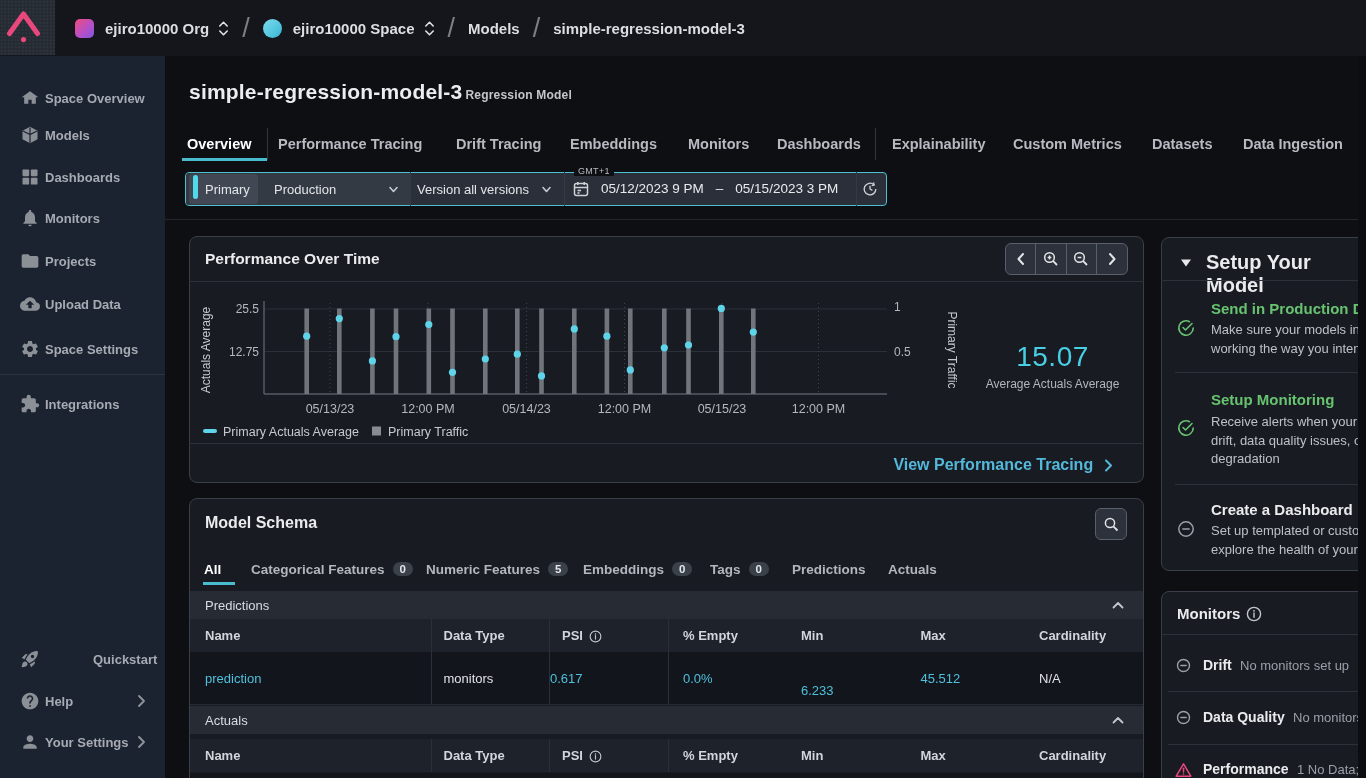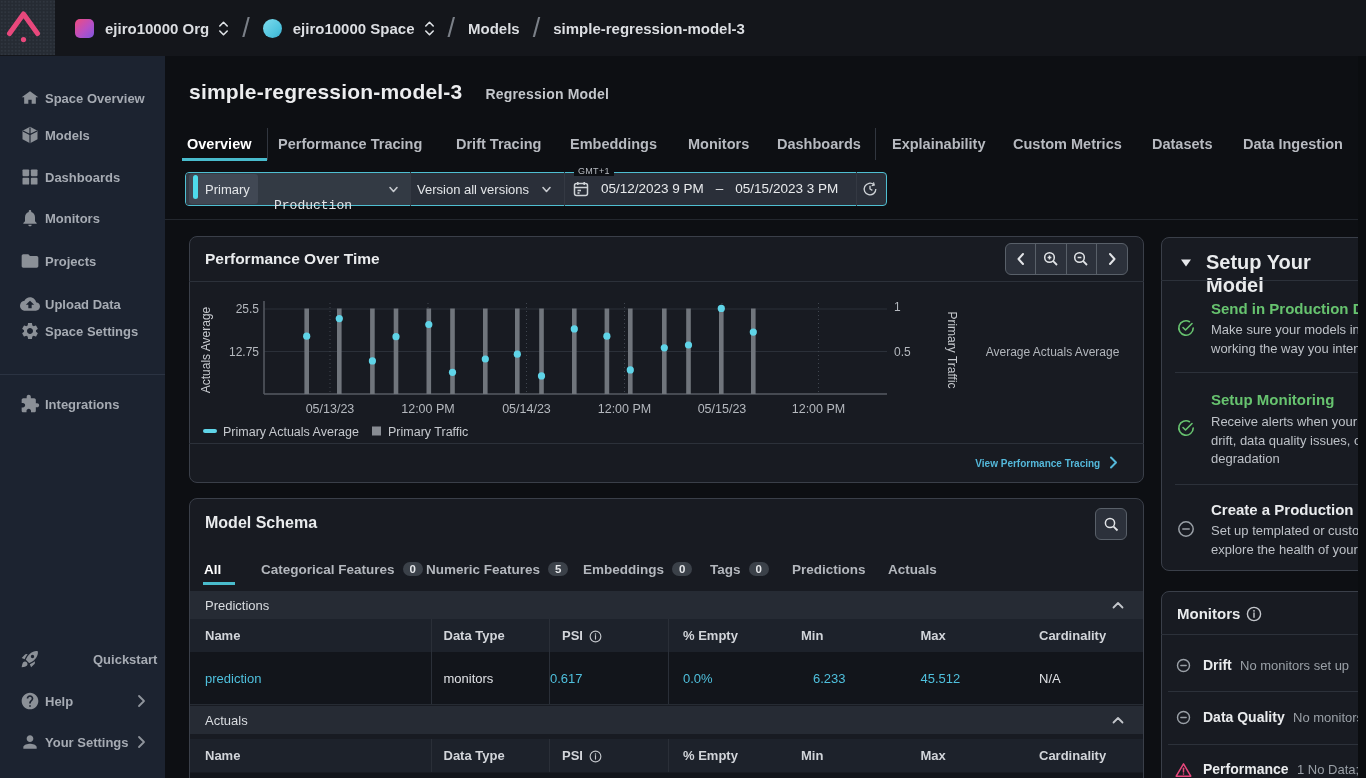--- a/index.html
+++ b/index.html
@@ -13,21 +13,21 @@
 .crumb { top:0; height:56px; display:flex; align-items:center; color:#dcdee2; font-size:15px; font-weight:700; }
 .slash { color:#7b8088; font-size:27px; font-weight:400; }
 
 #sidebar { left:0; top:56px; width:165px; height:722px; background:#1c2330; }
 .navitem { left:0; width:165px; height:42px; display:flex; align-items:center; color:#a6abb3; font-size:13px; font-weight:700; }
 .navitem svg { margin-left:20px; margin-right:5px; flex:none; }
 .navdiv { left:0; width:165px; height:1px; background:#2b3342; }
 .navchev { position:absolute; right:14px; color:#8f949c; }
 
 #ctitle { left:189px; top:80px; font-size:21px; font-weight:700; color:#ecedef; letter-spacing:0.2px; }
-#csub { font-size:14px; font-weight:700; color:#c3c6cb; margin-left:23px; }
+#csub { font-size:12px; font-weight:700; color:#c3c6cb; margin-left:3px; }
 .tab { top:127px; height:34px; display:flex; align-items:center; font-size:14.5px; font-weight:700; color:#b7bac0; }
 .tab.active { color:#fff; }
 #tabuline { left:182px; top:158px; width:85px; height:3px; background:#49bccd; }
 .tabsep { top:128px; width:1px; height:32px; background:#31363f; }
 #hdrline { left:165px; top:219px; width:1201px; height:1px; background:#23272e; }
 
 #fbar { left:185px; top:172px; width:702px; height:34px; border:1px solid #4fbfd2; border-radius:4px; background:#2a2f39; }
 #fseg { left:186px; top:173px; width:225px; height:32px; background:#333a44; border-radius:3px 0 0 3px; }
 #fchip { left:189px; top:174px; width:69px; height:30px; background:#414854; border-radius:3px; }
 #faccent { left:193px; top:175px; width:5px; height:24px; background:#4edbec; border-radius:2.5px; }
@@ -40,21 +40,21 @@
 
 #perfcard { left:189px; top:236px; width:955px; height:247px; }
 #perfhdrline { left:189px; top:281px; width:955px; height:1px; background:#2c313a; }
 #perffootline { left:189px; top:443px; width:955px; height:1px; background:#2c313a; }
 .btngroup { left:1005px; top:243px; width:123px; height:32px; border:1px solid #596069; border-radius:6px; background:#2c313b; display:flex; }
 .btncell { width:30.75px; height:30px; display:flex; align-items:center; justify-content:center; border-right:1px solid #596069; }
 .btncell:last-child { border-right:none; }
 #stat { left:980px; top:341px; width:145px; text-align:center; }
 #statnum { color:#49cfe4; font-size:28px; letter-spacing:0.5px; }
 #statlab { color:#b2b6bc; font-size:12px; margin-top:4px; }
-#viewlink { left:888px; top:456px; width:232px; text-align:right; color:#54b8da; font-size:10px; font-weight:700; }
+#viewlink { left:888px; top:456px; width:232px; text-align:center; color:#54b8da; font-size:16px; font-weight:700; }
 
 #schemacard { left:189px; top:498px; width:955px; height:300px; }
 #schsearch { left:1095px; top:508px; width:32px; height:32px; border:1px solid #596069; border-radius:6px; background:#2c313b; display:flex; align-items:center; justify-content:center; }
 .stab { top:554px; height:30px; display:flex; align-items:center; font-size:13.5px; font-weight:700; color:#b3b7bd; }
 .stab.active { color:#fff; }
 .sbadge { background:#3b4149; color:#e4e6e9; border-radius:9px; font-size:11.5px; font-weight:700; padding:1px 7px; margin-left:8px; }
 #stabuline { left:203px; top:582px; width:32px; height:2.5px; background:#49bccd; }
 .grouphdr { left:190px; width:953px; height:28px; background:#262b34; display:flex; align-items:center; color:#d9dce0; font-size:13px; font-weight:400; }
 .grouphdr span { margin-left:15px; }
 .gchev { position:absolute; right:19px; color:#c3c6cb; }
@@ -145,21 +145,21 @@
           <path d="M10 4H4c-1.1 0-2 .9-2 2v12c0 1.1.9 2 2 2h16c1.1 0 2-.9 2-2V8c0-1.1-.9-2-2-2h-8l-2-2z"></path>
         </svg>
         <span>Projects</span>
       </div>
       <div class="abs navitem" style="top:283px;">
         <svg width="20" height="20" viewBox="0 0 24 24" fill="#8b9097">
           <path d="M19.35 10.04C18.67 6.59 15.64 4 12 4 9.11 4 6.6 5.64 5.35 8.04 2.34 8.36 0 10.91 0 14c0 3.31 2.69 6 6 6h13c2.76 0 5-2.24 5-5 0-2.64-2.05-4.78-4.65-4.96zM14 13v4h-4v-4H7l5-5 5 5h-3z"></path>
         </svg>
         <span>Upload Data</span>
       </div>
-      <div class="abs navitem" style="top:310px;">
+      <div class="abs navitem" style="top:328px;">
         <svg width="20" height="20" viewBox="0 0 24 24" fill="#8b9097">
           <path d="M19.14 12.94c.04-.3.06-.61.06-.94 0-.32-.02-.64-.07-.94l2.03-1.58c.18-.14.23-.41.12-.61l-1.92-3.32c-.12-.22-.37-.29-.59-.22l-2.39.96c-.5-.38-1.03-.7-1.62-.94l-.36-2.54c-.04-.24-.24-.41-.48-.41h-3.84c-.24 0-.43.17-.47.41l-.36 2.54c-.59.24-1.13.57-1.62.94l-2.39-.96c-.22-.08-.47 0-.59.22L2.74 8.87c-.12.21-.08.47.12.61l2.03 1.58c-.05.3-.09.63-.09.94s.02.64.07.94l-2.03 1.58c-.18.14-.23.41-.12.61l1.92 3.32c.12.22.37.29.59.22l2.39-.96c.5.38 1.03.7 1.62.94l.36 2.54c.05.24.24.41.48.41h3.84c.24 0 .44-.17.47-.41l.36-2.54c.59-.24 1.13-.56 1.62-.94l2.39.96c.22.08.47 0 .59-.22l1.92-3.32c.12-.22.07-.47-.12-.61l-2.01-1.58zM12 15.6c-1.98 0-3.6-1.62-3.6-3.6s1.62-3.6 3.6-3.6 3.6 1.62 3.6 3.6-1.62 3.6-3.6 3.6z"></path>
         </svg>
         <span>Space Settings</span>
       </div>
       <div class="abs navitem" style="top:383px;">
         <svg width="20" height="20" viewBox="0 0 24 24" fill="#8b9097">
           <path d="M20.5 11H19V7c0-1.1-.9-2-2-2h-4V3.5C13 2.12 11.88 1 10.5 1S8 2.12 8 3.5V5H4c-1.1 0-1.99.9-1.99 2v3.8H3.5c1.49 0 2.7 1.21 2.7 2.7s-1.21 2.7-2.7 2.7H2V20c0 1.1.9 2 2 2h3.8v-1.5c0-1.49 1.21-2.7 2.7-2.7 1.49 0 2.7 1.21 2.7 2.7V22H17c1.1 0 2-.9 2-2v-4h1.5c1.38 0 2.5-1.12 2.5-2.5S21.88 11 20.5 11z"></path>
         </svg>
         <span>Integrations</span>
@@ -208,21 +208,21 @@
   <div class="abs tabsep" style="left:267px;"></div>
   <div class="abs tabsep" style="left:875px;"></div>
   <div class="abs" id="hdrline"></div>
 
   <div class="abs" id="fbar"></div>
   <div class="abs" id="fseg"></div>
   <div class="abs" id="fchip"></div>
   <div class="abs" id="gmt">GMT+1</div>
   <div class="abs" id="faccent"></div>
   <div class="abs ftext" style="left:205px;top:182px;">Primary</div>
-  <div class="abs ftext" style="left:274px;top:198px;font-family:Liberation Mono, monospace;">Production</div>
+  <div class="abs ftext" style="left:274px;top:182px;">Production</div>
   <svg class="abs" style="left:388px;top:184px;" width="11" height="11" viewBox="0 0 11 11" fill="none" stroke="#c6c9ce" stroke-width="1.6" stroke-linecap="round" stroke-linejoin="round">
       <path d="M2 3.5 L5.5 7.5 L9 3.5"></path>
     </svg>
   <div class="abs fdiv" style="left:410px;"></div>
   <div class="abs ftext" style="left:417px;top:182px;">Version all versions</div>
   <svg class="abs" style="left:541px;top:184px;" width="11" height="11" viewBox="0 0 11 11" fill="none" stroke="#c6c9ce" stroke-width="1.6" stroke-linecap="round" stroke-linejoin="round">
       <path d="M2 3.5 L5.5 7.5 L9 3.5"></path>
     </svg>
   <div class="abs fdiv" style="left:564px;"></div>
   <svg class="abs" style="left:573px;top:181px;" width="16" height="16" viewBox="0 0 16 16" fill="none" stroke="#cfd3d7" stroke-width="1.5">
@@ -326,40 +326,41 @@
       <text x="629.5" y="132" text-anchor="middle" font-size="12.5" fill="#b4b8be">12:00 PM</text>
       <text x="21" y="69" transform="rotate(-90 21 69)" text-anchor="middle" font-size="12" fill="#c6c9ce">Actuals Average</text>
       <text x="759" y="69" transform="rotate(90 759 69)" text-anchor="middle" font-size="12" fill="#c6c9ce">Primary Traffic</text>
       <rect x="14" y="148" width="14" height="4" rx="2" fill="#5fd4e8"></rect>
       <text x="34" y="155" font-size="12.5" fill="#c6c9ce">Primary Actuals Average</text>
       <rect x="183" y="145.5" width="9" height="9" fill="#888c93"></rect>
       <text x="199" y="155" font-size="12.5" fill="#c6c9ce">Primary Traffic</text>
     </svg>
 
   <div class="abs" id="stat">
+    <div id="statnum">15.07</div>
     <div id="statlab">Average Actuals Average</div>
   </div>
   <div class="abs" id="perffootline"></div>
   <div class="abs" id="viewlink">View Performance Tracing
     <svg style="vertical-align:-2px;margin-left:4px;" width="13" height="13" viewBox="0 0 13 13" fill="none" stroke="#54b8da" stroke-width="2" stroke-linecap="round" stroke-linejoin="round">
         <path d="M4 1.5 L9 6.5 L4 11.5"></path>
       </svg>
   </div>
 
   <div class="abs card" id="schemacard"></div>
   <div class="abs cardhdr" style="left:205px;top:514px;font-size:16px;">Model Schema</div>
   <div class="abs" id="schsearch">
     <svg width="15" height="15" viewBox="0 0 15 15" fill="none" stroke="#e2e4e7" stroke-width="1.5">
         <circle cx="6" cy="6" r="4.6"></circle>
         <path d="M9.6 9.6 L13.5 13.5" stroke-width="1.8"></path>
       </svg>
   </div>
   <div id="stabs">
       <div class="abs stab active" style="left:204px;">All</div>
-      <div class="abs stab" style="left:261px;align-items:center;">Categorical Features<span class="sbadge">0</span></div>
+      <div class="abs stab" style="left:251px;align-items:center;">Categorical Features<span class="sbadge">0</span></div>
       <div class="abs stab" style="left:426px;">Numeric Features<span class="sbadge">5</span></div>
       <div class="abs stab" style="left:583px;">Embeddings<span class="sbadge">0</span></div>
       <div class="abs stab" style="left:710px;">Tags<span class="sbadge">0</span></div>
       <div class="abs stab" style="left:792px;">Predictions</div>
       <div class="abs stab" style="left:888px;">Actuals</div>
     </div>
   <div class="abs" id="stabuline"></div>
 
   <div class="abs grouphdr" style="top:591px;">
       <span>Predictions</span>
@@ -381,21 +382,21 @@
       <div class="colcell" style="left:849px;top:9px;">Cardinality</div>
       <div class="vline" style="left:241px;top:0;height:100%;"></div>
       <div class="vline" style="left:359px;top:0;height:100%;"></div>
       <div class="vline" style="left:477.5px;top:0;height:100%;"></div>
     </div>
   <div class="abs datarow" style="top:652px;" id="datarow1">
       <div class="datacell cyan" style="left:15px;top:19px;">prediction</div>
       <div class="datacell " style="left:253.5px;top:19px;">monitors</div>
       <div class="datacell cyan" style="left:360px;top:19px;">0.617</div>
       <div class="datacell cyan" style="left:493px;top:19px;">0.0%</div>
-      <div class="datacell cyan" style="left:611px;top:19px;margin-left:12px;">6.233</div>
+      <div class="datacell cyan" style="left:611px;top:31px;">6.233</div>
       <div class="datacell cyan" style="left:730.5px;top:19px;">45.512</div>
       <div class="datacell " style="left:849px;top:19px;">N/A</div>
       <div class="vline" style="left:241px;top:0;height:100%;"></div>
       <div class="vline" style="left:359px;top:0;height:100%;"></div>
       <div class="vline" style="left:477.5px;top:0;height:100%;"></div>
     </div>
   <div class="abs grouphdr" style="top:706px;">
       <span>Actuals</span>
     <svg class="gchev" width="12" height="8" viewBox="0 0 12 8" fill="none" stroke="#c3c6cb" stroke-width="1.8" stroke-linecap="round" stroke-linejoin="round">
         <path d="M1.5 6.5 L6 2 L10.5 6.5"></path>
@@ -441,21 +442,21 @@
       <path d="M6 8.5 L8.5 11 L15 4.5" stroke-linecap="round" stroke-linejoin="round"></path>
     </svg>
   <div class="sitem-title green" style="left:1211px;top:391px;">Setup Monitoring</div>
   <div class="sitem-desc" style="left:1211px;top:413px;">Receive alerts when your models have<br>drift, data quality issues, or performance<br>degradation</div>
   <div class="abs sdiv" style="top:484px;"></div>
 
   <svg class="abs" style="left:1177px;top:520px;" width="18" height="18" viewBox="0 0 18 18" fill="none" stroke="#9aa0a7" stroke-width="1.5">
       <circle cx="9" cy="9" r="7.2"></circle>
       <path d="M5.8 9 H12.2" stroke-linecap="round"></path>
     </svg>
-  <div class="sitem-title" style="left:1211px;top:501px;color:#e9ebed;">Create a Production</div>
+  <div class="sitem-title" style="left:1211px;top:501px;color:#e9ebed;">Create a Dashboard</div>
   <div class="sitem-desc" style="left:1211px;top:522px;">Set up templated or custom dashboards to<br>explore the health of your models</div>
 
   <div class="abs card" id="moncard"></div>
   <div class="abs cardhdr" style="left:1177px;top:605px;font-size:15px;">Monitors</div>
   <svg class="abs" style="left:1246px;top:606px;" width="16" height="16" viewBox="0 0 16 16" fill="none" stroke="#c3c6cb" stroke-width="1.4">
       <circle cx="8" cy="8" r="6.6"></circle>
       <path d="M8 7 V11.2" stroke-linecap="round"></path>
       <circle cx="8" cy="4.8" r="0.9" fill="#c3c6cb" stroke="none"></circle>
     </svg>
   <div class="abs" id="monhdrline"></div>

